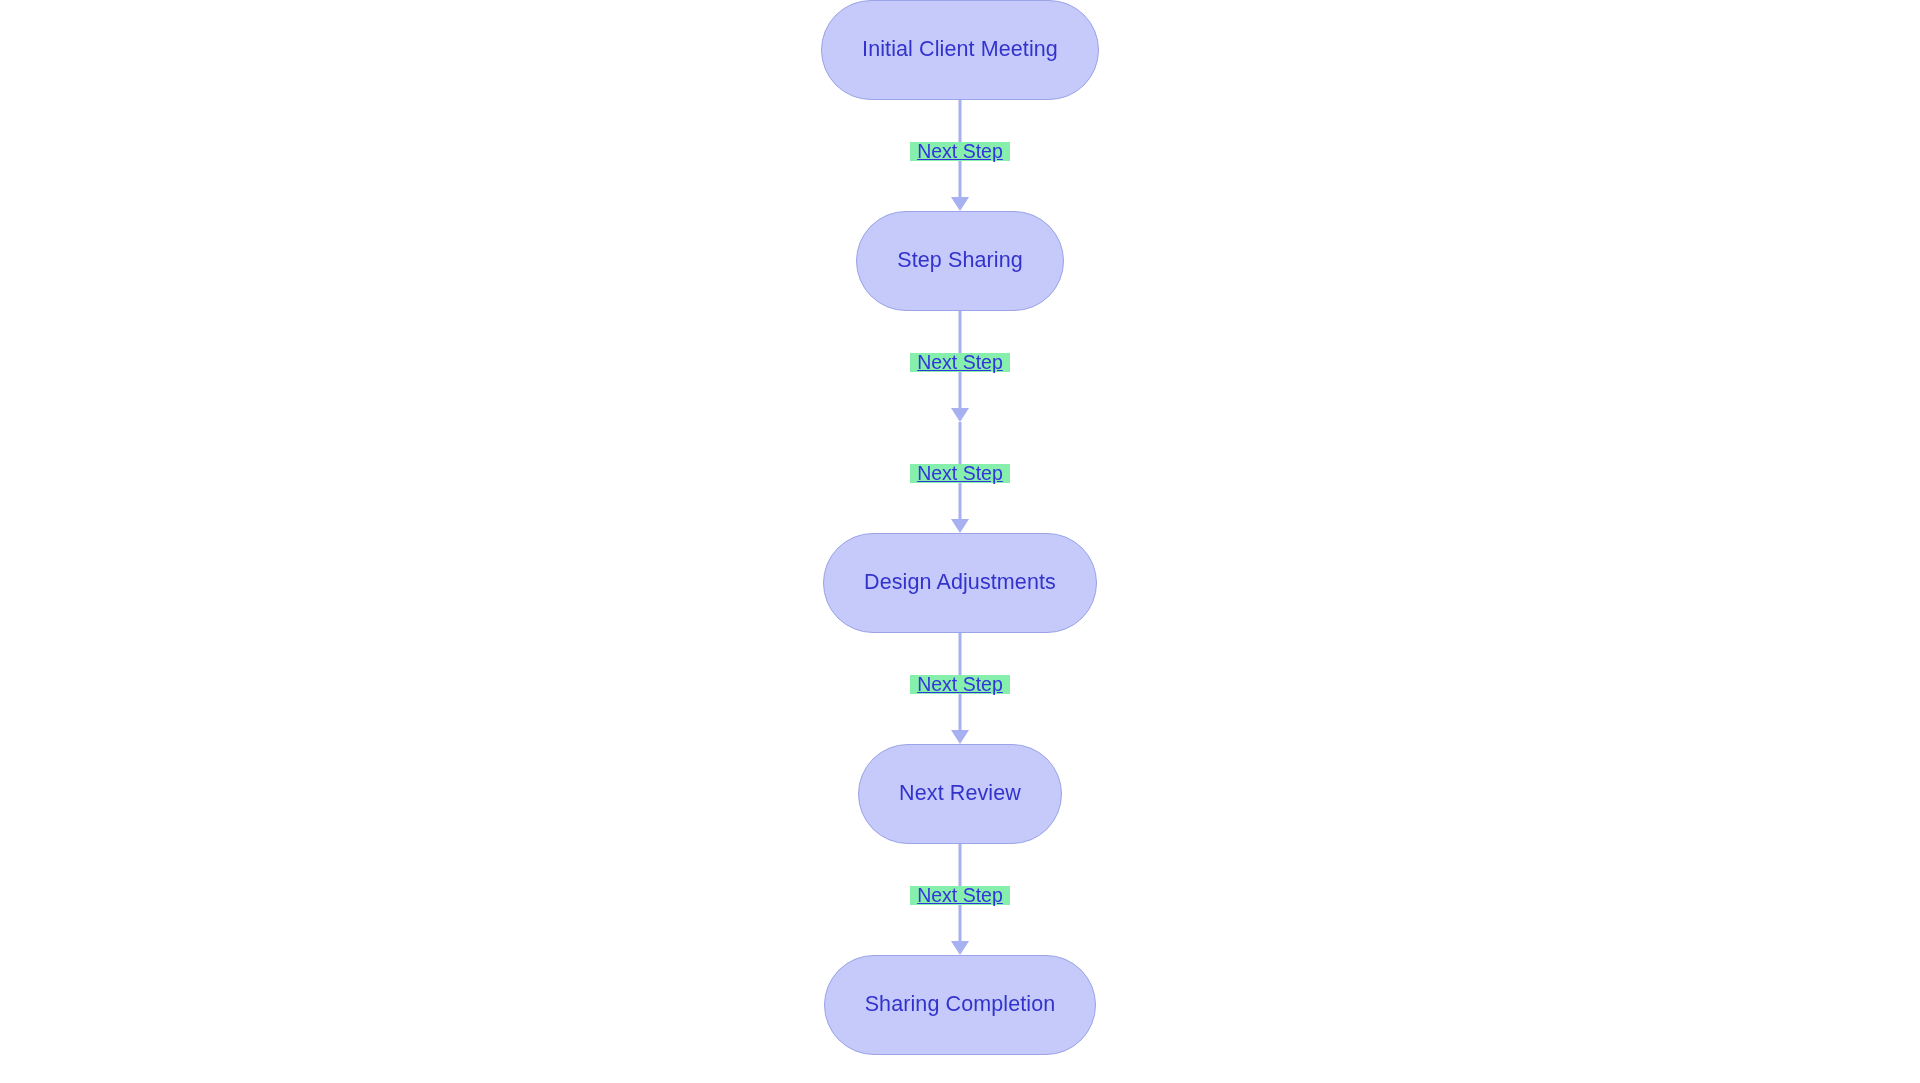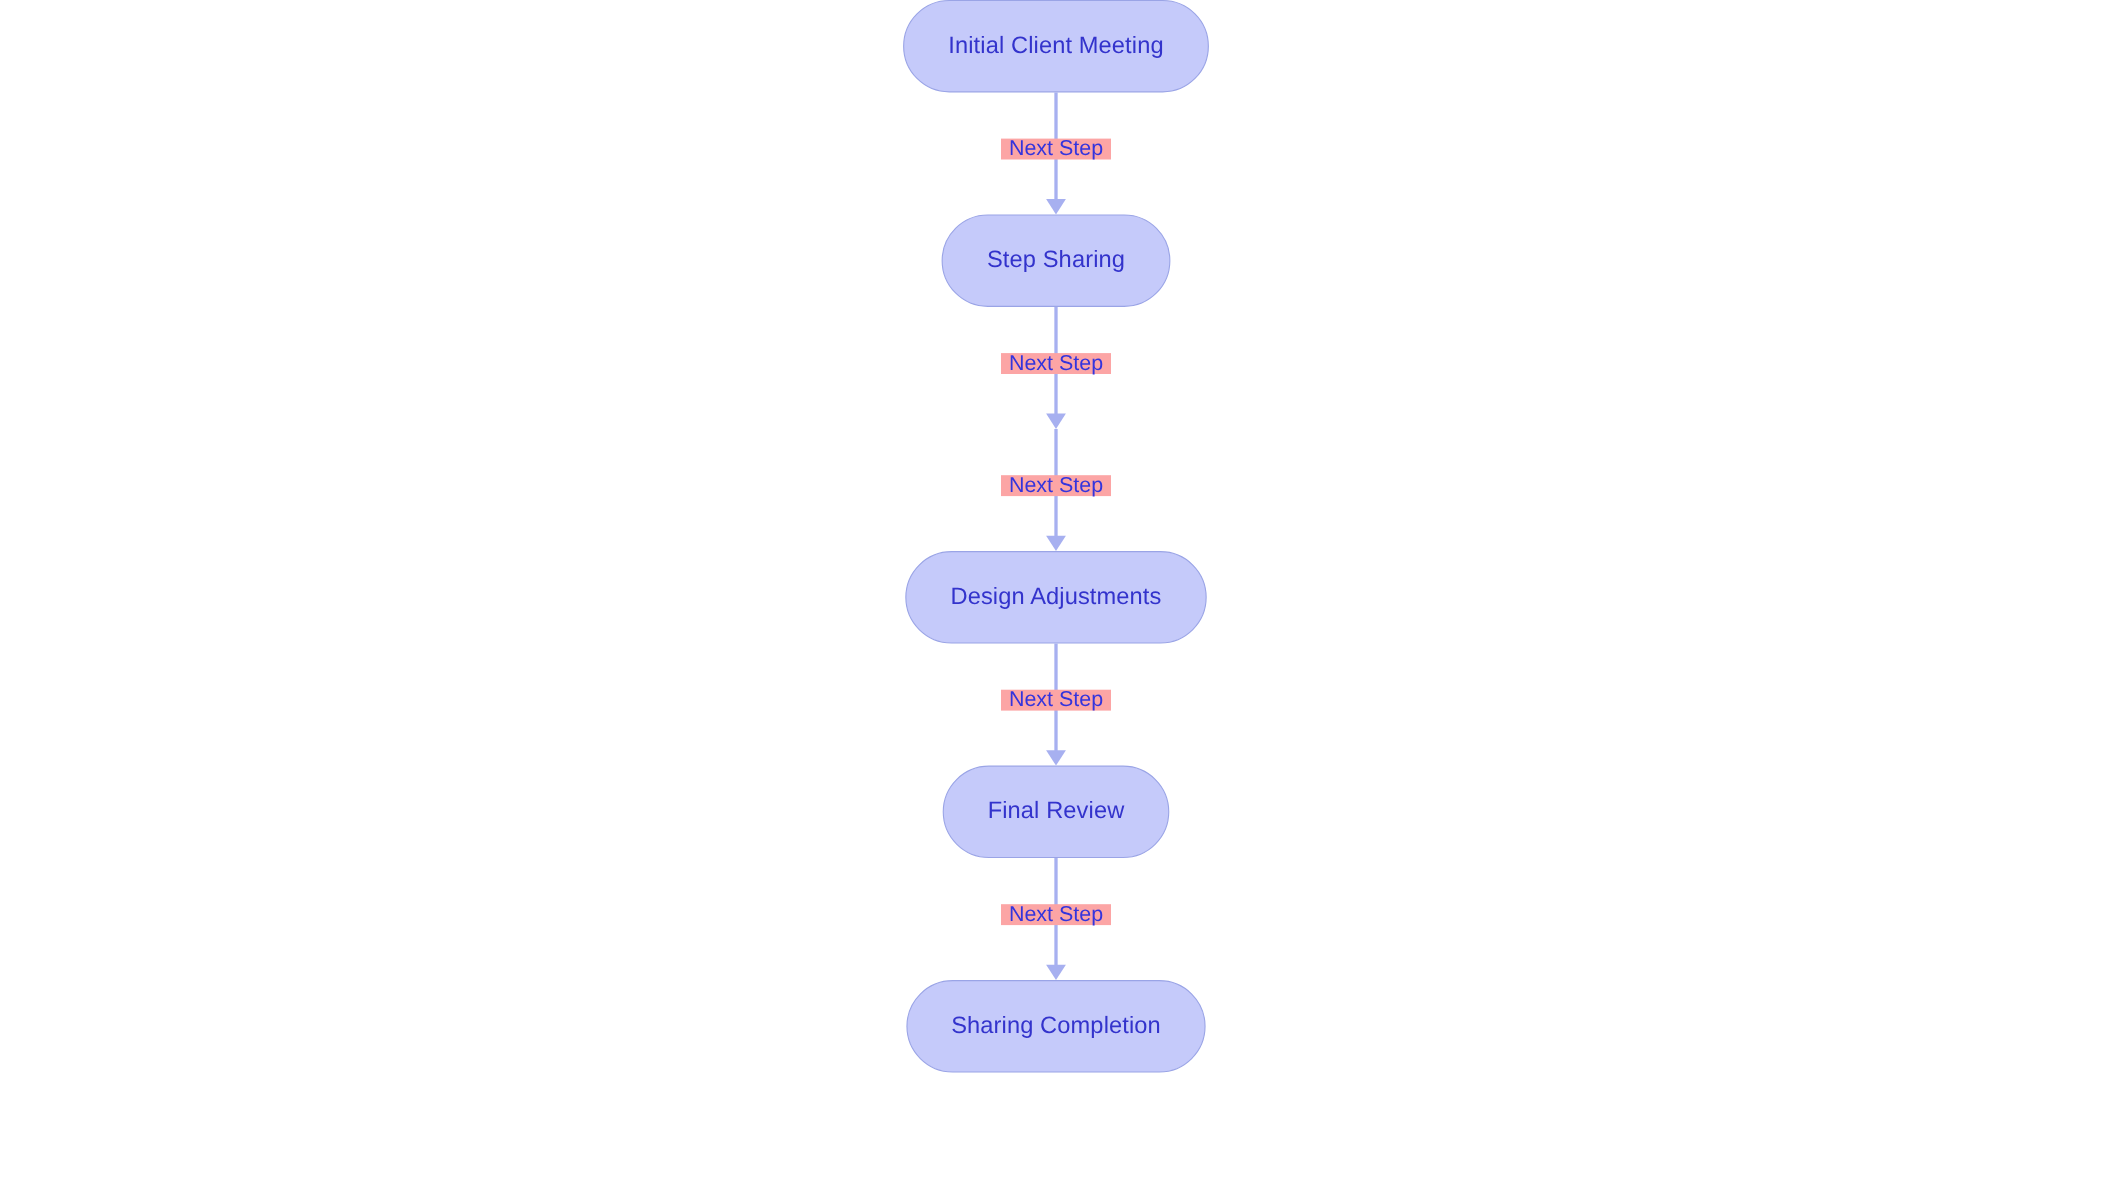--- a/index.html
+++ b/index.html
@@ -34,21 +34,21 @@
 
   
   .node {
     box-sizing: border-box;
     display: flex;
     align-items: center;
     justify-content: center;
     background: #c5cafa;
     border: 1.4px solid #9aa4e6;
     border-radius: 999px;
-    height: 84px;
+    height: 100px;
     padding: 0 40px;
     flex: 0 0 auto;
   }
   .node-label {
     color: #3333cc;
     font-size: 21.5px;
     line-height: 1;
     white-space: nowrap;
     letter-spacing: 0.1px;
   }
@@ -79,27 +79,28 @@
     transform: translateX(-50%);
     width: 0;
     height: 0;
     border-left: 9px solid transparent;
     border-right: 9px solid transparent;
     border-top: 14px solid #a7b0f0;
   }
   .connector-label {
     position: relative;
     z-index: 2;
-    background: #fca5a5;
+    background: #86efac;
     padding: 0 7px;
     color: #3434dd;
     font-size: 19.5px;
     line-height: 1;
     white-space: nowrap;
     margin-bottom: 8px;
+    text-decoration: underline;
   }
 </style>
 </head>
 <body>
 
 <div id="flow-canvas">
   <div class="flow-column">
 
     <div class="node">
       <span class="node-label">Initial Client Meeting</span>
@@ -132,21 +133,21 @@
       <span class="node-label">Design Adjustments</span>
     </div>
 
     <div class="connector">
       <span class="connector-line"></span>
       <span class="connector-arrowhead"></span>
       <span class="connector-label">Next Step</span>
     </div>
 
     <div class="node">
-      <span class="node-label">Final Review</span>
+      <span class="node-label">Next Review</span>
     </div>
 
     <div class="connector">
       <span class="connector-line"></span>
       <span class="connector-arrowhead"></span>
       <span class="connector-label">Next Step</span>
     </div>
 
     <div class="node">
       <span class="node-label">Sharing Completion</span>

